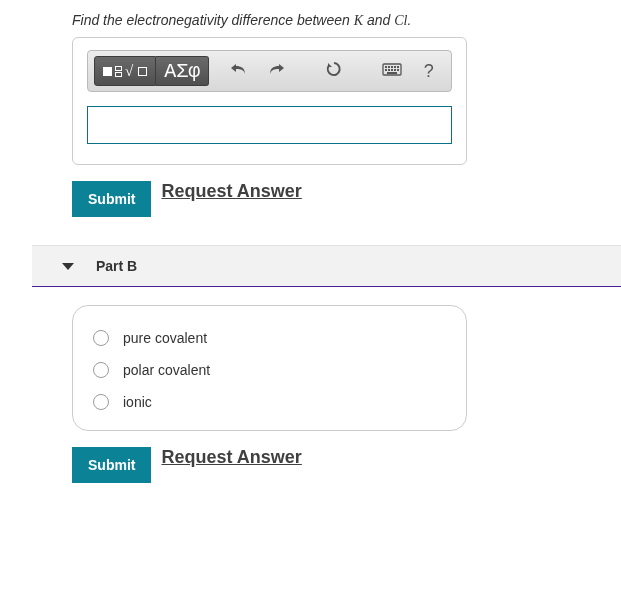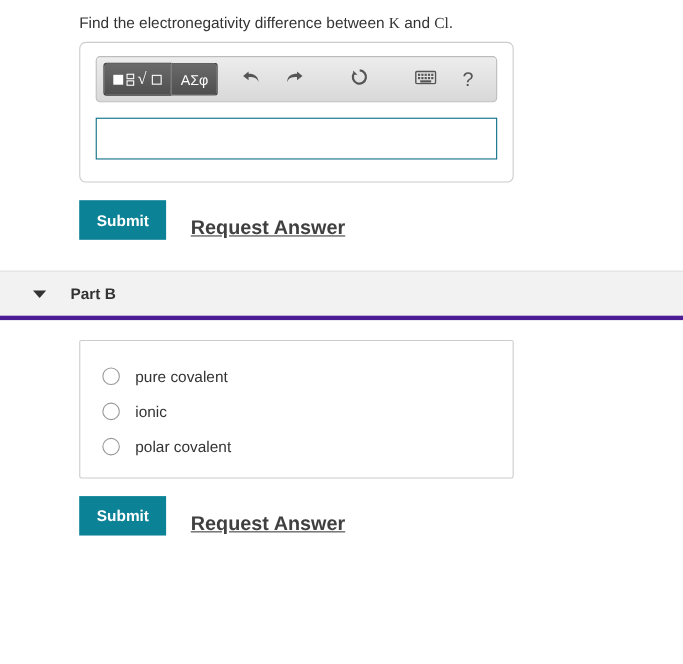--- a/index.html
+++ b/index.html
@@ -4,21 +4,21 @@
   <style>
     * { box-sizing: border-box; margin: 0; padding: 0; }
     body {
       font-family: Arial, Helvetica, sans-serif;
       font-size: 14px;
       color: #333;
       padding: 12px 0 0 0;
       width: 621px;
     }
     .content-pad { padding-left: 72px; padding-right: 30px; }
-    .question-text { margin-bottom: 8px; font-size: 14px; }
+    .question-text { margin-bottom: 8px; font-size: 14px; font-style: italic; }
     .instruction { font-weight: bold; margin-bottom: 14px; font-size: 14px; }
     .elem { font-family: "Times New Roman", serif; }
     .answer-wrap {
       border: 1px solid #ccc;
       border-radius: 6px;
       padding: 12px 14px 20px 14px;
       margin-bottom: 16px;
       width: 395px;
     }
     .toolbar {
@@ -62,58 +62,59 @@
     .spacer-sm { width: 6px; }
     .spacer-lg { flex: 0 0 18px; }
     .answer-input {
       width: 100%;
       height: 38px;
       border: 1px solid #0b6f85;
       background: #fff;
       padding: 4px 6px;
       font-size: 14px;
     }
-    .actions { display: flex; align-items: flex-end; gap: 22px; margin-bottom: 28px; }
+    .actions { display: flex; align-items: flex-start; gap: 10px; margin-bottom: 28px; }
     .submit-btn {
       background: #0b8296;
       color: #fff;
       border: none;
       font-weight: bold;
       font-size: 14px;
       padding: 10px 16px;
       cursor: pointer;
     }
     .request-link {
       color: #404040;
       font-weight: bold;
       font-size: 18px;
       text-decoration: underline;
       cursor: pointer;
     }
     .part-header {
       background: #f2f2f2;
       border-top: 1px solid #e2e2e2;
-      border-bottom: 4px solid #4c1d95;
+      border-bottom: 1px solid #4c1d95;
       padding: 12px 0 12px 30px;
       display: flex;
       align-items: center;
       gap: 22px;
       margin-bottom: 18px;
       cursor: pointer;
+      margin-left: 32px;
     }
     .caret-down {
       width: 0; height: 0;
       border-left: 6px solid transparent;
       border-right: 6px solid transparent;
       border-top: 7px solid #333;
     }
     .part-title { font-weight: bold; font-size: 14px; }
     .options-wrap {
       border: 1px solid #ccc;
-      border-radius: 2px;
+      border-radius: 16px;
       padding: 24px 20px 16px 20px;
       margin-bottom: 16px;
       width: 395px;
     }
     .option-row {
       display: flex; align-items: center; gap: 14px;
       margin-bottom: 16px;
       cursor: pointer;
     }
     .option-row:last-child { margin-bottom: 4px; }
@@ -148,21 +149,21 @@
             <span class="tmpl-sq"></span>
             <span class="tmpl-stack">
                 <span class="s"></span>
                 <span class="s"></span>
               </span>
             <span class="sqrt">√</span>
               <span class="tmpl-sqo"></span>
           </span>
         </div>
         <div class="tb-btn mid">
-          <span style="font-family:Liberation Sans, sans-serif;font-size:13px;">ΑΣφ</span>
+          <span style="font-family:Liberation Mono, monospace;font-size:20px;">ΑΣφ</span>
         </div>
       </div>
       <div class="spacer-sm"></div>
       <div class="tb-plain">
         <span><svg width="18" height="14" viewBox="0 0 18 14">
               <path d="M6 2 L1 6 L6 10 L6 7 C11 7 14 8 15 12 C15 6 11 4 6 4 Z" fill="#555"></path>
             </svg></span>
       </div>
       <div class="tb-plain">
         <span><svg width="18" height="14" viewBox="0 0 18 14">
@@ -213,25 +214,25 @@
 
 <div class="content-pad">
 
   <div class="options-wrap">
     <div class="option-row">
       <span class="radio"></span>
       <span class="option-label">pure covalent</span>
     </div>
     <div class="option-row">
       <span class="radio"></span>
-      <span class="option-label">ionic</span>
+      <span class="option-label">polar covalent</span>
     </div>
     <div class="option-row">
       <span class="radio"></span>
-      <span class="option-label">polar covalent</span>
+      <span class="option-label">ionic</span>
     </div>
   </div>
 
   <div class="actions" style="margin-bottom:0;">
     <button class="submit-btn">Submit</button>
     <a class="request-link">Request Answer</a>
   </div>
 </div>
 
 </body></html>

